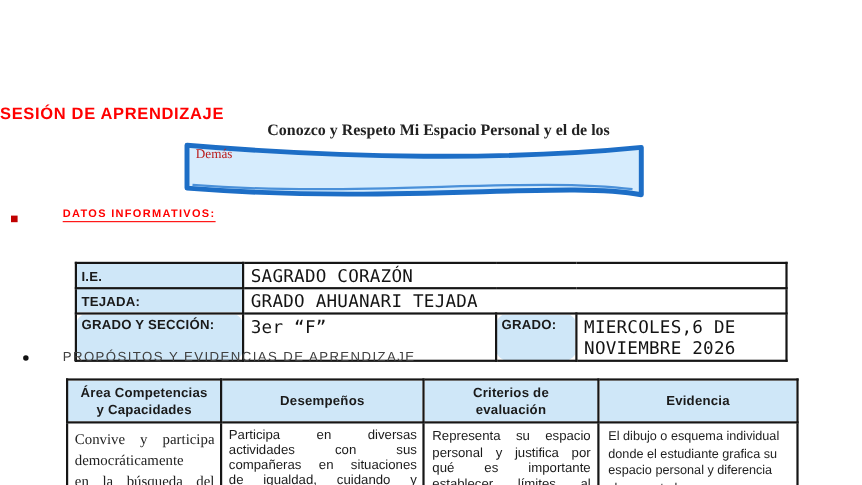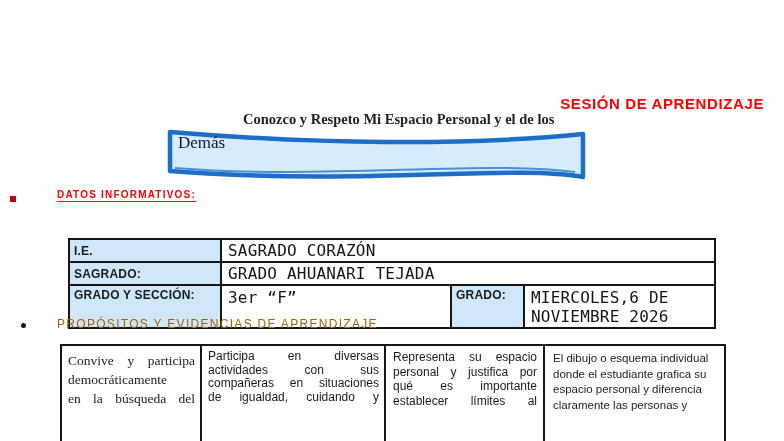--- a/index.html
+++ b/index.html
@@ -9,32 +9,32 @@
     --banner_fill:#d6ecfd;
     --banner_border:#1d6ec6;
     --banner_inner:#4a90d9;
     --ink:#1a1a1a;
   }
   *{margin:0;padding:0;box-sizing:border-box;}
   html,body{width:784px;height:441px;overflow:hidden;background:#fff;}
   body{position:relative;font-family:"Liberation Sans",sans-serif;color:var(--ink);}
 
   .lesson-title{
-    position:absolute;top:95px;left:0;width:764px;text-align:right;
+    position:absolute;top:95px;left:0;width:764px;text-align:left;
     color:var(--accent_red);font-weight:bold;font-size:15px;letter-spacing:.6px;
   }
   .subtitle-1{
     position:absolute;top:111px;left:243px;
     font-family:"Liberation Serif",serif;font-size:14.5px;color:#222;white-space:nowrap;font-weight:bold;
   }
   .banner{position:absolute;left:163px;top:127px;width:424px;height:58px;}
   .banner svg{display:block;}
   .subtitle-2{
     position:absolute;top:133px;left:178px;z-index:2;
-    font-family:"Liberation Serif",serif;font-size:17px;color:#0f172a;
+    font-family:"Liberation Serif",serif;font-size:12px;color:#b91c1c;
   }
 
   .bullet-sq{
     position:absolute;left:10px;top:196px;width:6px;height:6px;
     background:var(--bullet_red);
   }
   .datos-heading{
     position:absolute;left:57px;top:189px;
     color:var(--accent_red);font-weight:bold;font-size:10px;letter-spacing:1.2px;
     border-bottom:1.6px solid var(--accent_red);padding-bottom:1px;white-space:nowrap;
@@ -46,30 +46,30 @@
   .info-table{position:absolute;left:68px;top:238px;width:646px;}
   .info-table td{font-size:12px;vertical-align:middle;}
   .info-table .lbl{
     background:var(--header_bg);font-weight:bold;padding:1px 4px;letter-spacing:.2px;
   }
   .info-table .val{
     font-family:"DejaVu Sans Mono",monospace;font-size:16px;letter-spacing:.2px;
     padding:1px 6px;color:#141414;
   }
   .info-table tr.r1 td,.info-table tr.r2 td{height:21px;margin-top:13px;}
-  .info-table tr.r3 td{height:37px;vertical-align:top;padding-top:2px;}
+  .info-table tr.r3 td{height:37px;vertical-align:top;padding-top:2px;border-radius:11px;}
   .pre{white-space:pre-line;}
 
   .bullet-dot{
     position:absolute;left:21px;top:323px;width:5px;height:5px;border-radius:50%;
     background:#111;
   }
   .prop-heading{
     position:absolute;left:57px;top:317px;font-size:12px;letter-spacing:1.3px;
-    color:#a16207;white-space:nowrap;text-align:right;
+    color:#404040;white-space:nowrap;text-align:right;
   }
 
   .purpose-table{position:absolute;left:60px;top:344px;width:664px;}
   .purpose-table th{
     background:var(--header_bg);font-size:12px;font-weight:bold;height:39px;
     text-align:center;vertical-align:middle;white-space:pre-line;line-height:15px;
     letter-spacing:.2px;
   }
   .purpose-table td{vertical-align:top;height:130px;}
   .cell-area{
@@ -117,21 +117,21 @@
         <col style="width:230px">
         <col style="width:73px">
         <col style="width:191px">
       </colgroup>
     <tbody>
         <tr class="r1">
       <td class="lbl">I.E.</td>
       <td class="val" colspan="3">SAGRADO CORAZÓN</td>
     </tr>
     <tr class="r2">
-      <td class="lbl">SAGRADO:</td>
+      <td class="lbl">TEJADA:</td>
       <td class="val" colspan="3">GRADO AHUANARI TEJADA</td>
     </tr>
     <tr class="r3">
       <td class="lbl">GRADO Y SECCIÓN:</td>
       <td class="val">3er “F”</td>
       <td class="lbl">GRADO:</td>
       <td class="val pre">MIERCOLES,6 DE
 NOVIEMBRE 2026</td>
     </tr>
   </tbody>
@@ -141,20 +141,28 @@
   <div class="prop-heading">PROPÓSITOS Y EVIDENCIAS DE APRENDIZAJE</div>
 
   <table class="purpose-table">
     <colgroup>
         <col style="width:140px">
         <col style="width:184px">
         <col style="width:159px">
         <col style="width:181px">
       </colgroup>
     <tbody>
+        <tr>
+      <th>Área Competencias
+y Capacidades</th>
+      <th>Desempeños</th>
+      <th>Criterios de
+evaluación</th>
+      <th>Evidencia</th>
+    </tr>
     <tr>
       <td class="cell-area">Convive y participa
 democráticamente
 en la búsqueda del</td>
       <td class="cell-desemp">Participa en diversas
 actividades con sus
 compañeras en situaciones
 de igualdad, cuidando y</td>
       <td class="cell-criterios">Representa su espacio
 personal y justifica por

